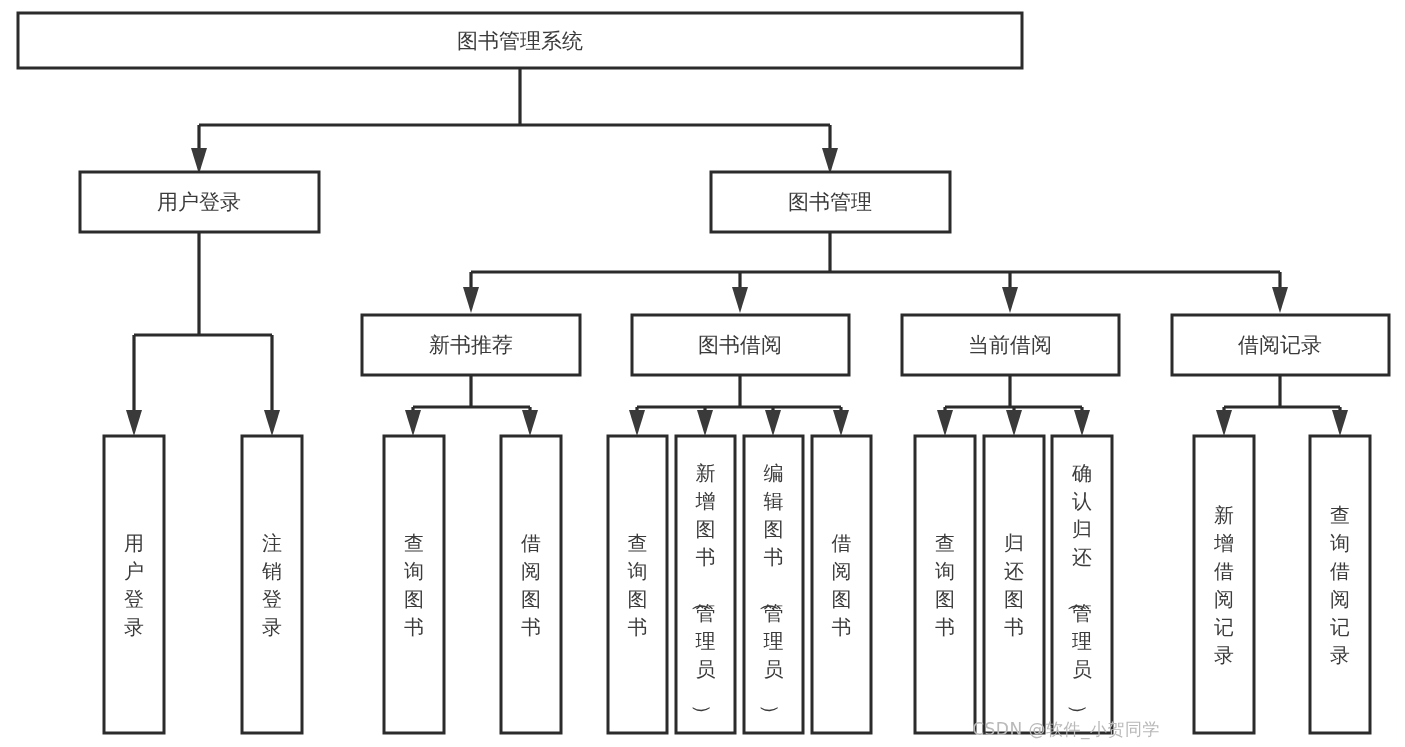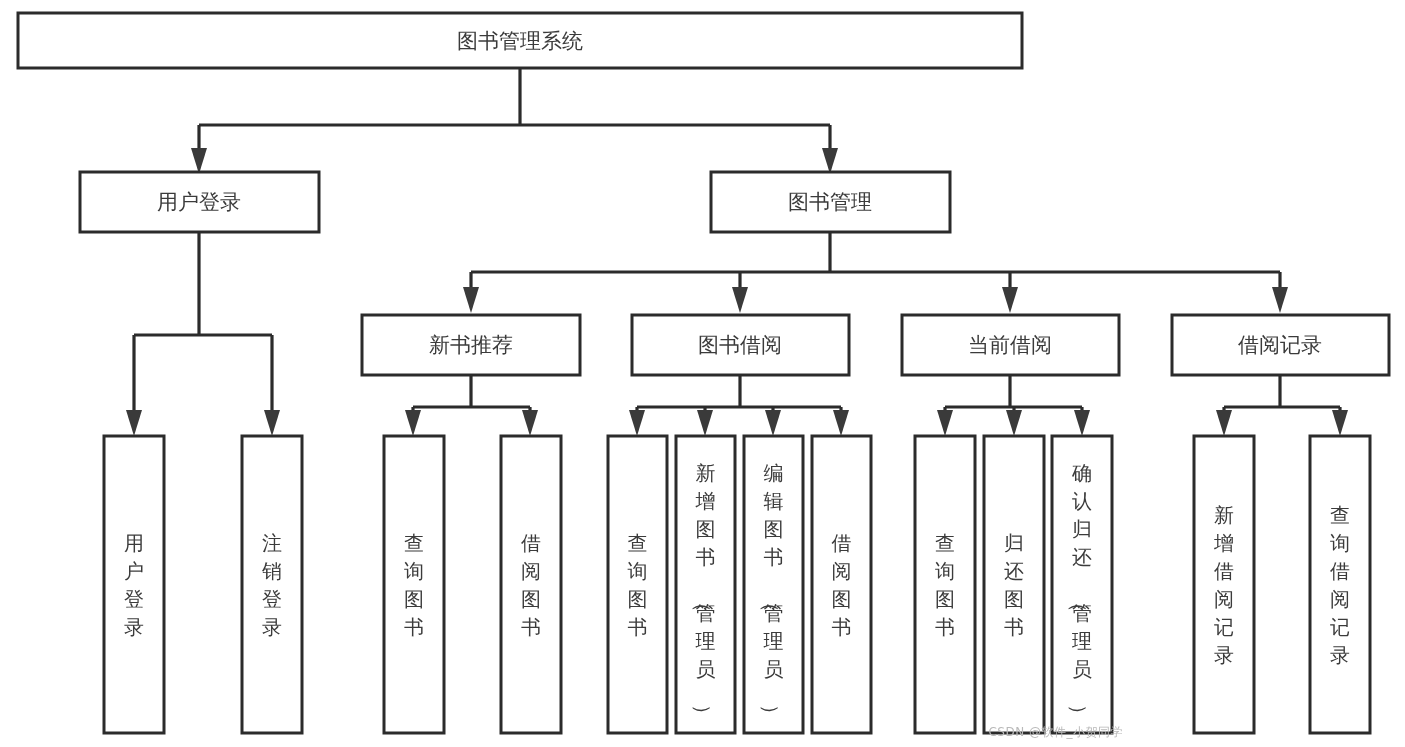--- a/index.html
+++ b/index.html
@@ -11,20 +11,21 @@
     width: 1405px;
     height: 747px;
     font-family: "DejaVu Sans", "Liberation Sans", sans-serif;
     overflow: hidden;
     position: relative;
   }
   #diagram-root {
     position: relative;
     width: 1131px;
     height: 747px;
+    padding-left: 37px;
   }
   svg.flow {
     position: absolute;
     top: 0;
     left: 0;
     width: 1405px;
     height: 747px;
     display: block;
   }
   .node-rect {
@@ -52,21 +53,21 @@
     font-family: "DejaVu Sans", "Liberation Sans", sans-serif;
     font-size: 20px;
     fill: #3b3b3b;
     text-anchor: middle;
   }
   .watermark {
     position: absolute;
     right: 8px;
     bottom: 6px;
     font-family: "DejaVu Sans", "Liberation Sans", sans-serif;
-    font-size: 12px;
+    font-size: 17px;
     color: #b9b9b9;
     letter-spacing: 0.5px;
     white-space: nowrap;
     pointer-events: none;
   }
 </style>
 </head>
 <body>
 
 <div id="diagram-root">

